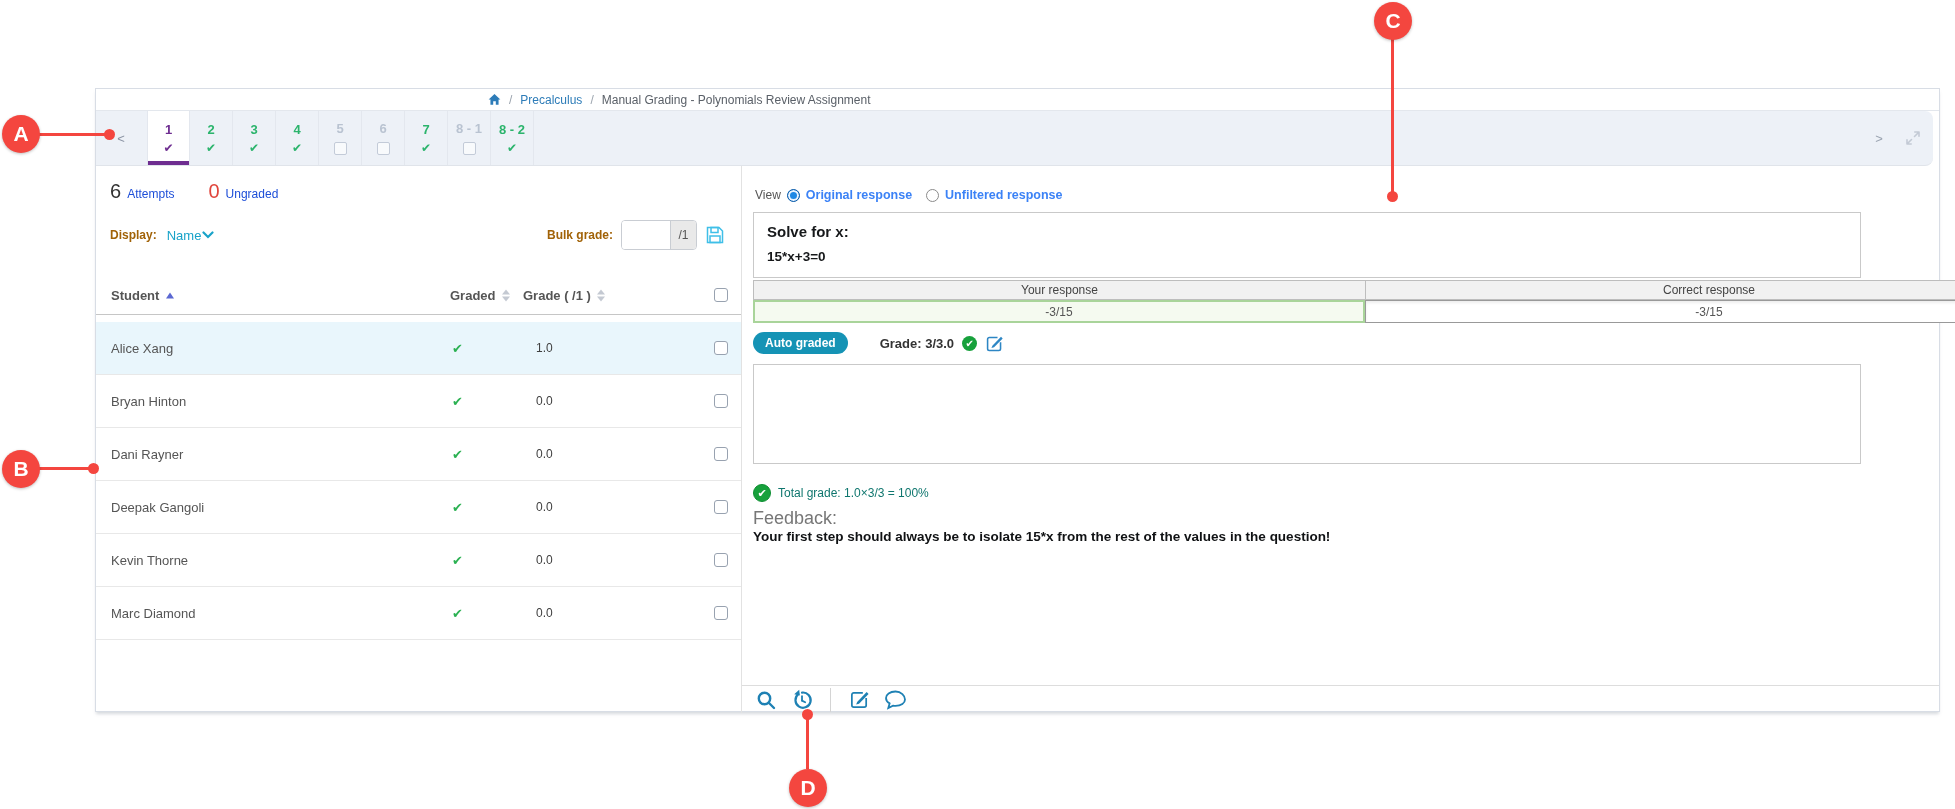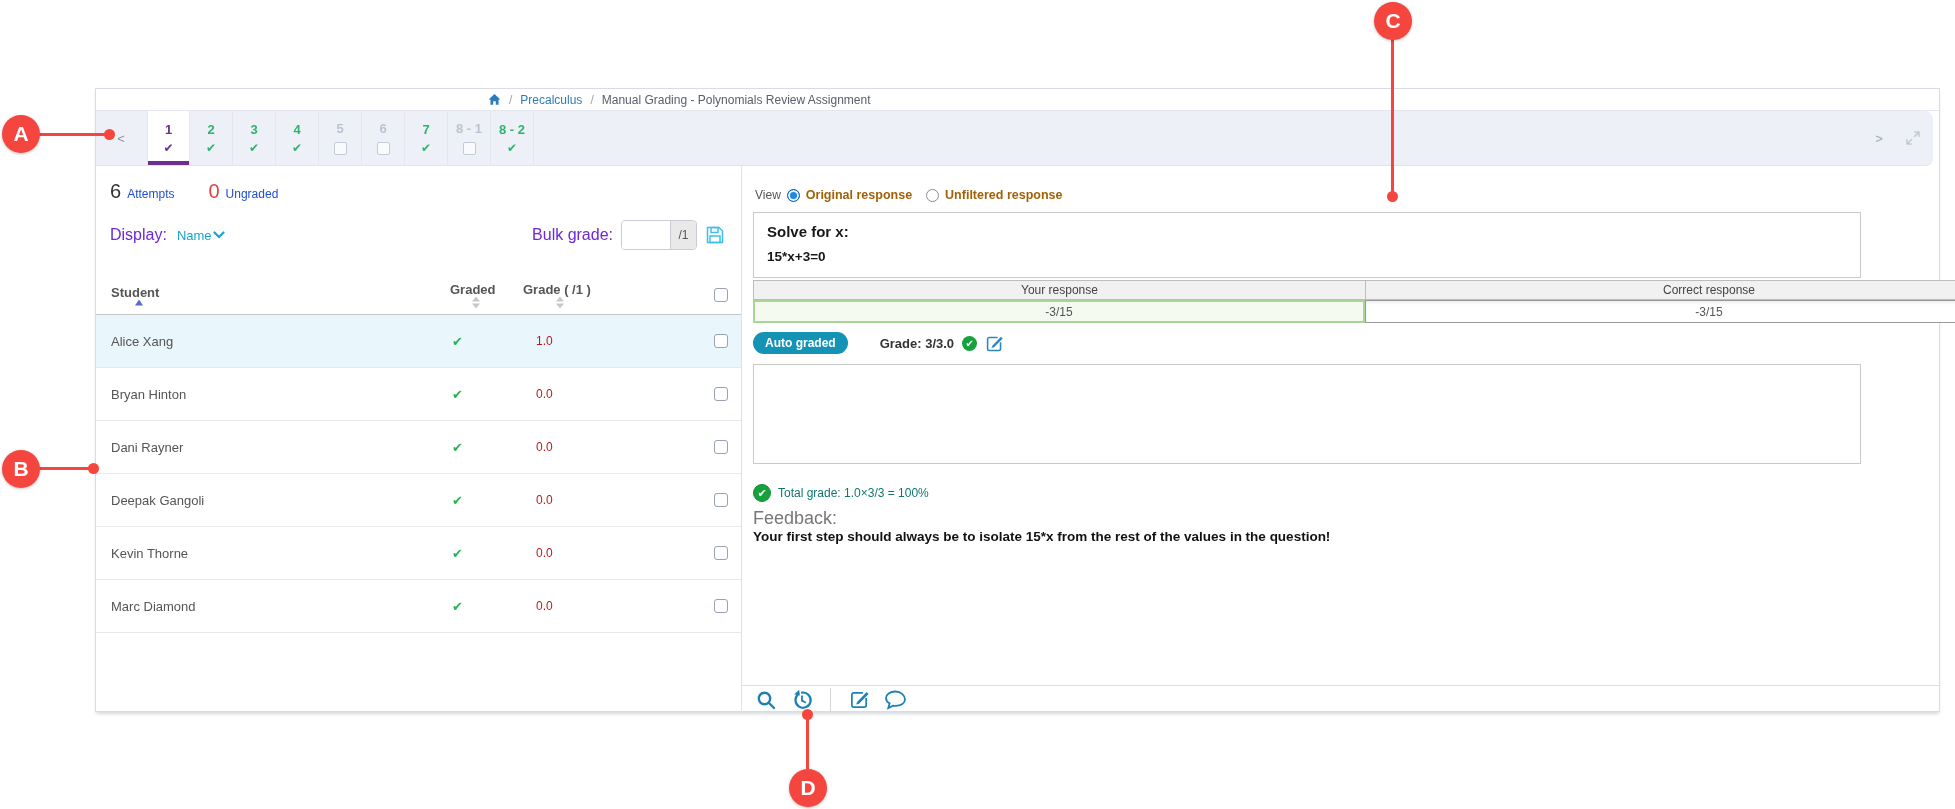--- a/index.html
+++ b/index.html
@@ -41,60 +41,60 @@
                justify-content:center;cursor:pointer;}
 
   
   .left-panel{position:absolute;left:0;top:77px;width:646px;height:547px;border-right:1px solid #e2e2e2;box-sizing:border-box;}
   .attempts-row{position:absolute;left:14px;top:14px;display:flex;align-items:baseline;}
   .cnt{font-size:20px;color:#333;}
   .cnt.red{color:#e0443b;}
   .cnt-lbl{font-size:12px;color:#1d4ed8;margin-left:6px;}
   .gap30{margin-left:34px;}
   .display-row{position:absolute;left:14px;top:54px;right:16px;height:30px;display:flex;align-items:center;}
-  .drow-lbl{font-size:16px;font-weight:400;color:#6d28d9;}
+  .drow-lbl{font-size:12px;font-weight:700;color:#a16207;}
   .display-dd{display:flex;align-items:center;gap:1px;margin-left:10px;cursor:pointer;}
   .dd-value{font-size:13px;color:#18a3c9;}
   .bulk-wrap{margin-left:auto;display:flex;align-items:center;gap:8px;}
   .bulk-group{display:flex;height:28px;border:1px solid #c9cdd3;border-radius:4px;overflow:hidden;background:#fff;}
   .bulk-input{width:40px;border:none;outline:none;padding:0 4px;font-size:12px;font-family:inherit;}
   .bulk-suffix{width:25px;background:#e9e9e9;border-left:1px solid #c9cdd3;display:flex;align-items:center;
                justify-content:center;font-size:12px;color:#555;}
   .save-btn{display:flex;align-items:center;cursor:pointer;}
 
   .stable{position:absolute;left:0;top:110px;right:0;}
   .shead{position:relative;height:38px;border-bottom:1px solid #c6c6c6;font-size:13px;font-weight:700;color:#555;}
   .srow{position:relative;height:52px;border-bottom:1px solid #e8e8e8;font-size:13px;color:#555;cursor:pointer;}
-  .srow.selected{background:#e9f6fc;}
-  .cell{position:absolute;top:50%;transform:translateY(-50%);flex-direction:column;}
+  .srow.selected{background:#e9f6fc;margin-top:7px;}
+  .cell{position:absolute;top:50%;transform:translateY(-50%);}
   .pos-name{left:15px;}
   .pos-graded{left:354px;}
   .pos-gcheck{left:356px;}
   .pos-grade{left:427px;}
-  .pos-gradeval{left:440px;font-size:12px;color:#b91c1c;}
+  .pos-gradeval{left:440px;font-size:12px;color:#404040;}
   .pos-check{left:618px;}
   .hcell{display:inline-flex;align-items:center;cursor:pointer;}
   .asc{width:0;height:0;border-left:4px solid transparent;border-right:4px solid transparent;
        border-bottom:6px solid #5b68d2;display:inline-block;margin-left:7px;}
   .sort-both{display:inline-flex;flex-direction:column;gap:2px;margin-left:6px;}
   .sort-both i{display:block;width:0;height:0;border-left:4px solid transparent;border-right:4px solid transparent;}
   .sort-both .up{border-bottom:5px solid #c4c9d2;}
   .sort-both .down{border-top:5px solid #c4c9d2;}
   .cb{width:14px;height:14px;border:1px solid #98a2b0;border-radius:3px;background:#fff;display:block;cursor:pointer;box-sizing:border-box;}
   .gcheck{color:#2bb152;font-size:13px;font-weight:700;}
   .gcheck::before{content:"✔";}
 
   
   .right-panel{position:absolute;left:646px;top:77px;right:0;height:547px;}
   .view-row{position:absolute;left:13px;top:22px;display:flex;align-items:center;gap:6px;}
   .view-lbl{font-size:12px;color:#555;margin-right:0;}
   .radio{width:13px;height:13px;border-radius:50%;border:1px solid #8b8b8b;background:#fff;display:inline-block;
          box-sizing:border-box;cursor:pointer;}
   .radio.checked{background:#1e88e5;border:1px solid #0d5ca8;box-shadow:inset 0 0 0 2px #eaf4ff;}
-  .radio-lbl{font-size:12.5px;font-weight:700;color:#a16207;margin-right:8px;}
+  .radio-lbl{font-size:12.5px;font-weight:700;color:#3b82f6;margin-right:8px;}
   .qbox{position:absolute;left:11px;top:46px;width:1108px;height:66px;border:1px solid #c9c9c9;
         box-sizing:border-box;padding:10px 13px;}
   .qline1{font-size:15px;font-weight:700;color:#16181a;}
   .qline2{font-size:13.5px;font-weight:700;color:#16181a;margin-top:9px;}
   .rtable{position:absolute;left:11px;top:114px;width:1300px;}
   .rthead{display:flex;height:20px;border:1px solid #bdbdbd;background:#f1f1f1;box-sizing:border-box;}
   .rth{font-size:12px;color:#444;display:flex;align-items:center;justify-content:center;box-sizing:border-box;}
   .rth.left{width:612px;border-right:1px solid #bdbdbd;}
   .rth.right{flex:1;}
   .rtvals{display:flex;}

